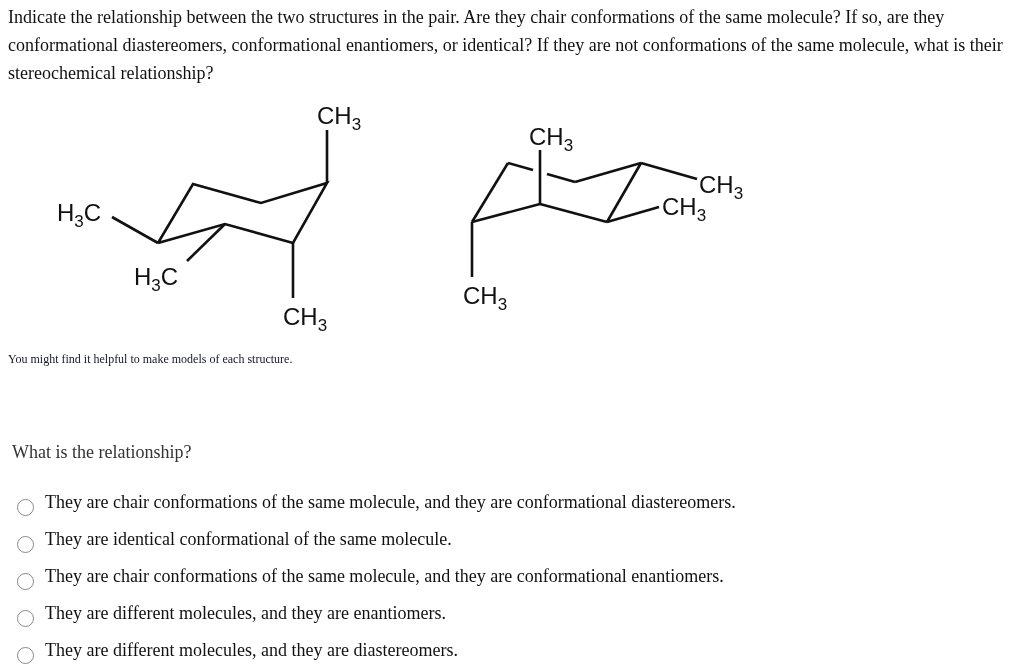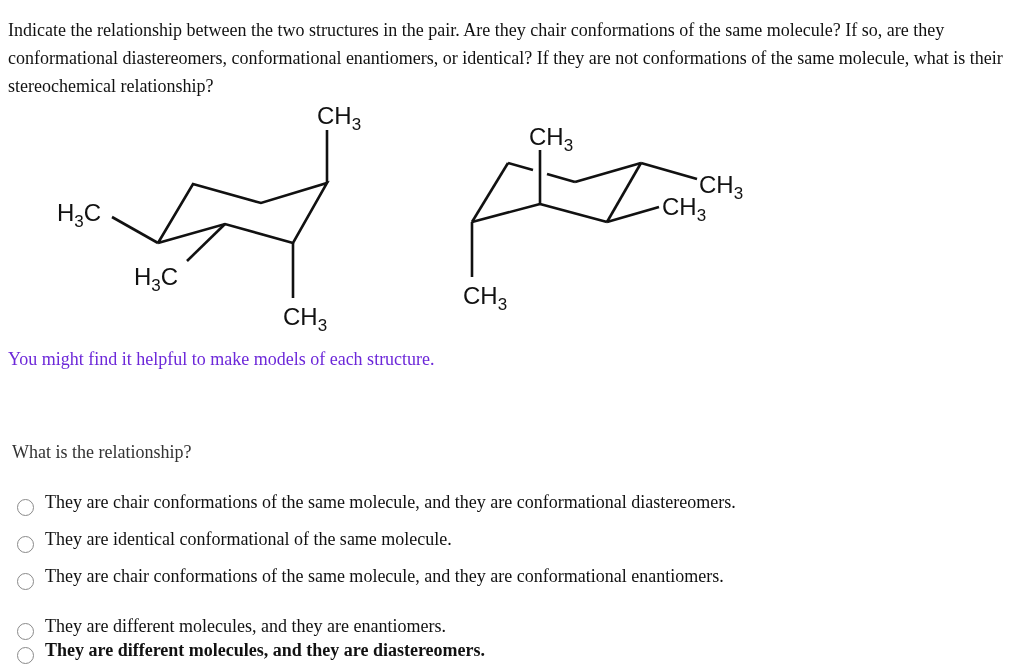--- a/index.html
+++ b/index.html
@@ -11,21 +11,21 @@
       width: 1024px;
       height: 665px;
       position: relative;
       overflow: hidden;
       font-family: "Liberation Serif", serif;
       color: #111111;
     }
     .question {
       position: absolute;
       left: 8px;
-      top: 16px;
+      top: 3px;
       width: 1005px;
       font-size: 18px;
       line-height: 28px;
       color: #111;
     }
     .figure {
       position: absolute;
       left: 0;
       top: 0;
       width: 896px;
@@ -43,23 +43,23 @@
     }
     .chem-sub {
       font-family: "Liberation Sans", sans-serif;
       font-size: 17px;
       fill: #111;
     }
     .hint {
       position: absolute;
       left: 8px;
       top: 346px;
-      font-size: 18px;
+      font-size: 12px;
       line-height: 26px;
-      color: #6d28d9;
+      color: #0f172a;
     }
     .prompt {
       position: absolute;
       left: 12px;
       top: 439px;
       font-size: 18px;
       line-height: 26px;
       color: #333;
       text-align: center;
     }
@@ -150,21 +150,21 @@
     <span class="option-label">They are chair conformations of the same molecule, and they are conformational diastereomers.</span>
   </label>
   <label class="option" style="top:37px;">
     <span class="radio"></span>
     <span class="option-label">They are identical conformational of the same molecule.</span>
   </label>
   <label class="option" style="top:74px;">
     <span class="radio"></span>
     <span class="option-label">They are chair conformations of the same molecule, and they are conformational enantiomers.</span>
   </label>
-  <label class="option" style="top:124px;">
+  <label class="option" style="top:111px;">
     <span class="radio"></span>
     <span class="option-label">They are different molecules, and they are enantiomers.</span>
   </label>
-  <label class="option" style="top:148px;font-weight:bold;">
+  <label class="option" style="top:148px;">
     <span class="radio"></span>
     <span class="option-label">They are different molecules, and they are diastereomers.</span>
   </label>
 </div>
 
 </body></html>

